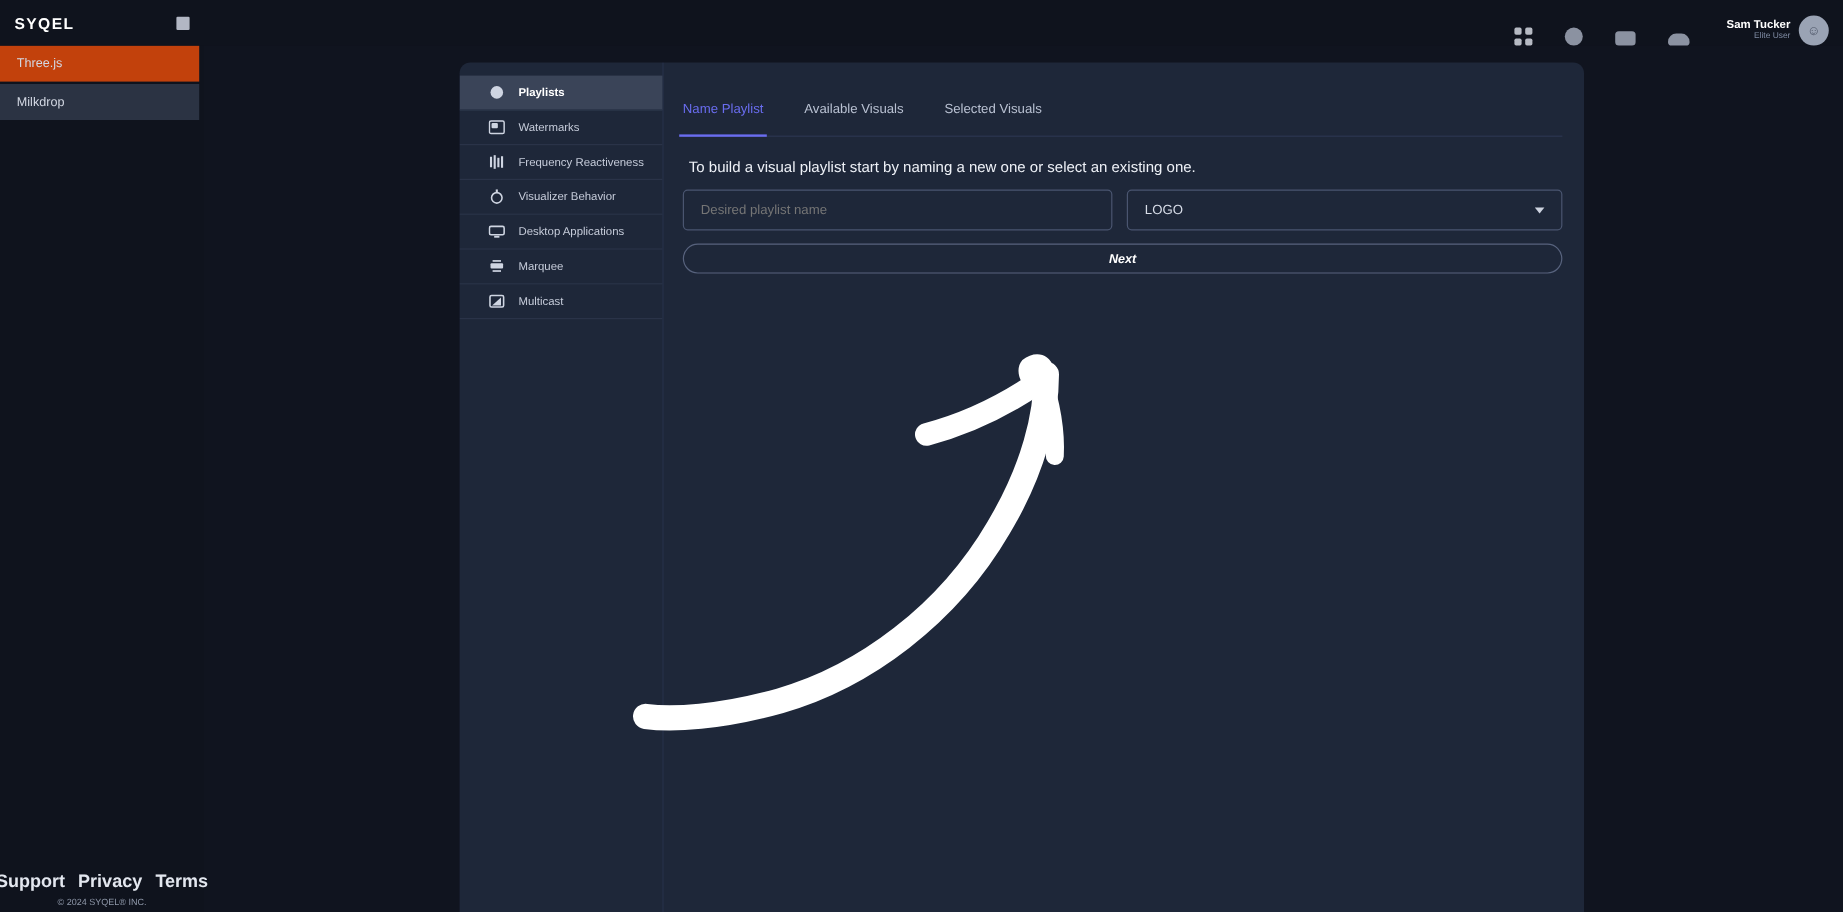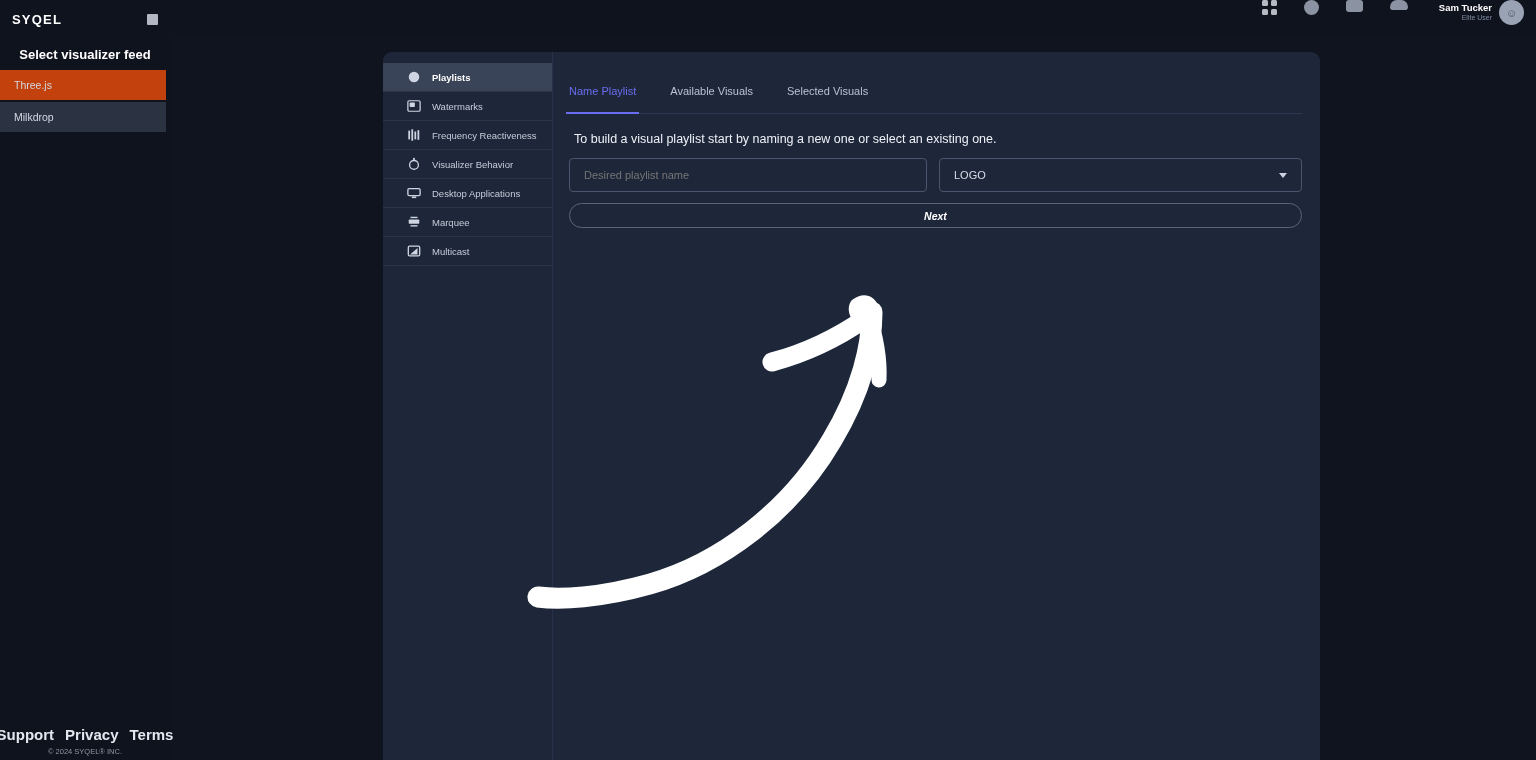--- a/index.html
+++ b/index.html
@@ -26,21 +26,21 @@
   .logo {
     font-size: 13px; font-weight: bold; color: #ffffff;
     letter-spacing: 1.2px; font-family: "Liberation Sans", sans-serif;
     filter: blur(0.35px);
   }
   .hamburger {
     width: 11px; height: 11px; background: #cfd5e2; border-radius: 1px;
     opacity: .85;
   }
   .topbar-right {
-    margin-left: auto; display: flex; align-items: flex-start; gap: 27px;
+    margin-left: auto; display: flex; align-items: flex-end; gap: 27px;
     padding-right: 12px; height: 38px;
   }
   .hicon { opacity: .78; display: flex; align-items: center; }
   .grid-icon {
     width: 15px; height: 15px;
     display: grid; grid-template-columns: 6px 6px; grid-template-rows: 6px 6px;
     gap: 3px;
   }
   .grid-icon i { background: #e6eaf2; border-radius: 1.5px; display: block; }
   .circ-icon { width: 15px; height: 15px; border-radius: 50%; background: #aeb6c6; }
@@ -183,21 +183,20 @@
           <span class="user-sub">Elite User</span>
         </div>
         <div class="avatar">
           <span>☺</span>
         </div>
       </div>
     </div>
   </div>
 
   <div class="sidebar">
-    <div class="feed-title">Select visualizer feed</div>
     <div class="feed-item">
       <span>Three.js</span>
     </div>
     <div class="feed-item alt">
       <span>Milkdrop</span>
     </div>
 
     <div class="footer">
       <div class="footer-links">
         <a href="#">Support</a>

